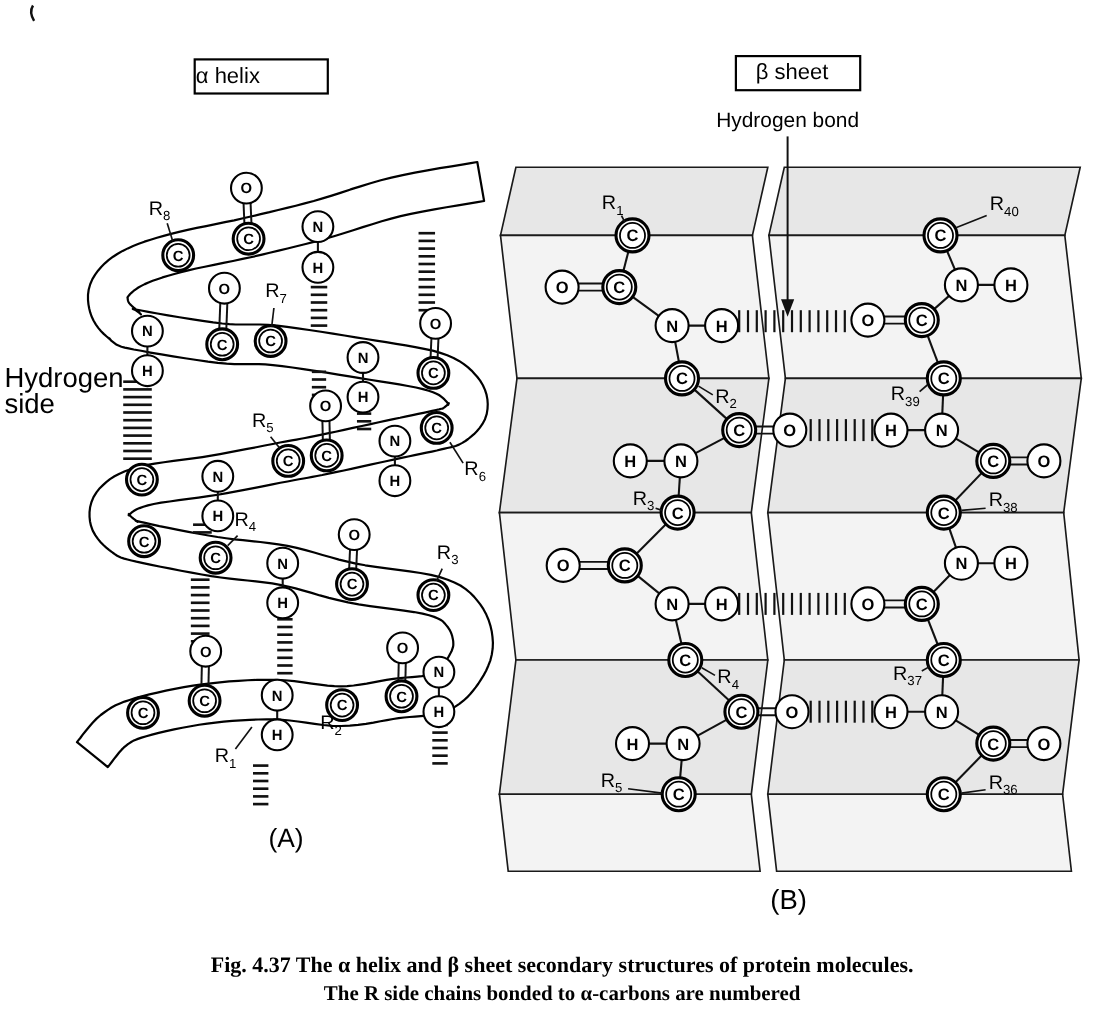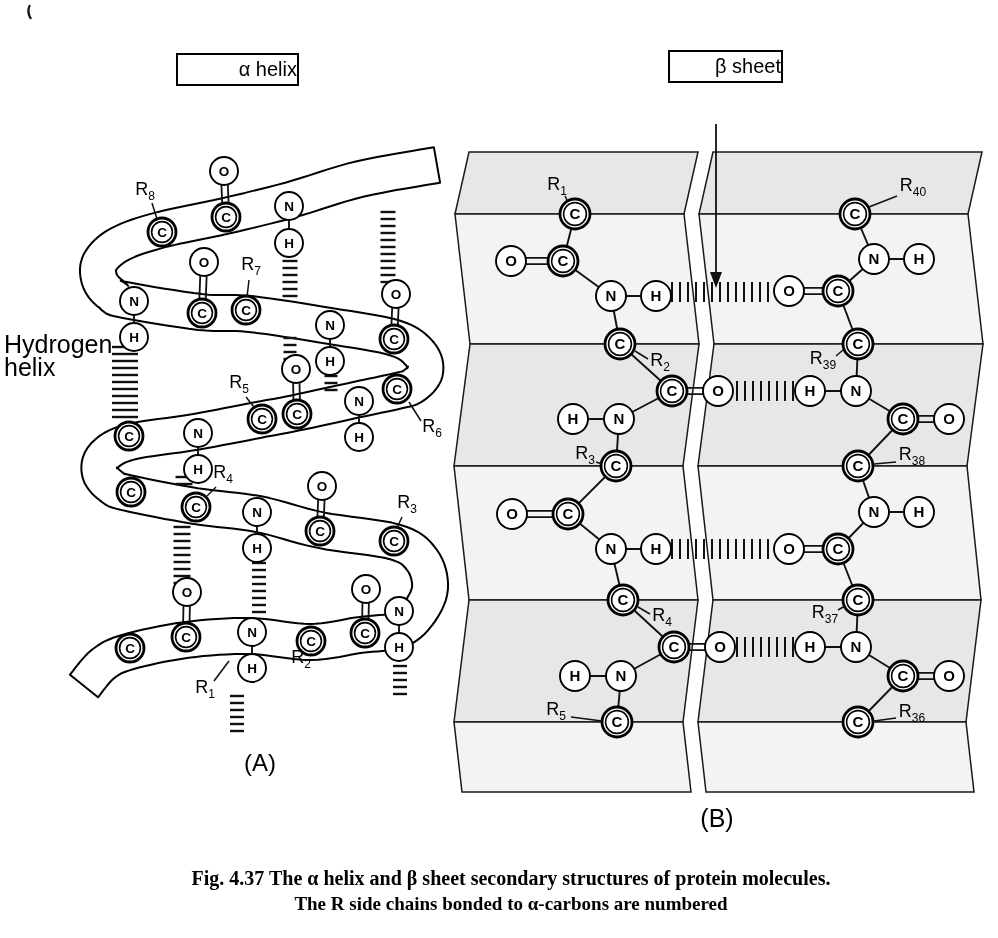--- a/index.html
+++ b/index.html
@@ -1,20 +1,20 @@
 <!DOCTYPE html>
 <html><head>
 <meta charset="utf-8">
 <style>
   html,body{margin:0;padding:0;background:#fff;}
   .page{position:relative;width:998px;height:938px;background:#fff;overflow:hidden;
         font-family:"Liberation Sans",sans-serif;color:#000;}
   #fig{position:absolute;left:0;top:0;}
   .titlebox{position:absolute;border:2px solid #000;background:#fff;
-            display:flex;align-items:center;justify-content:flex-end;font-size:20px;}
+            display:flex;align-items:center;justify-content:flex-start;font-size:20px;}
   #box-alpha{left:176px;top:53px;width:119px;height:29px;}
   #box-beta{left:668px;top:50px;width:94px;height:29px;padding-left:17px;}
   .hb-a{position:absolute;left:4px;top:333px;font-size:25px;line-height:23px;}
   .hb-b{position:absolute;left:630px;top:99px;width:172px;text-align:center;font-size:19px;}
   .plabel{position:absolute;text-align:center;font-size:24px;}
   #label-a{left:205px;top:749px;width:110px;}
   #label-b{left:662px;top:804px;width:110px;font-size:25px;}
   .caption{position:absolute;left:0;top:867px;width:998px;text-align:center;
            font-family:"Liberation Serif",serif;font-weight:bold;font-size:20px;margin-left:12px;}
   .caption .l2{font-size:19px;margin-top:3px;}
@@ -708,23 +708,24 @@
 
   <div class="titlebox" id="box-alpha">
     <span>α helix</span>
   </div>
   <div class="titlebox" id="box-beta">
     <span>β sheet</span>
   </div>
 
   <div class="hb-a">
     <div>Hydrogen</div>
-    <div>helix</div>
+    <div>side</div>
   </div>
 
+  <div class="hb-b">Hydrogen bond</div>
 
   <div class="plabel" id="label-a">(A)</div>
   <div class="plabel" id="label-b">(B)</div>
 
   <div class="caption">
     <div>Fig. 4.37  The α helix and β sheet secondary structures of protein molecules.</div>
     <div class="l2">The R side chains bonded to α-carbons are numbered</div>
   </div>
 
 </div>

